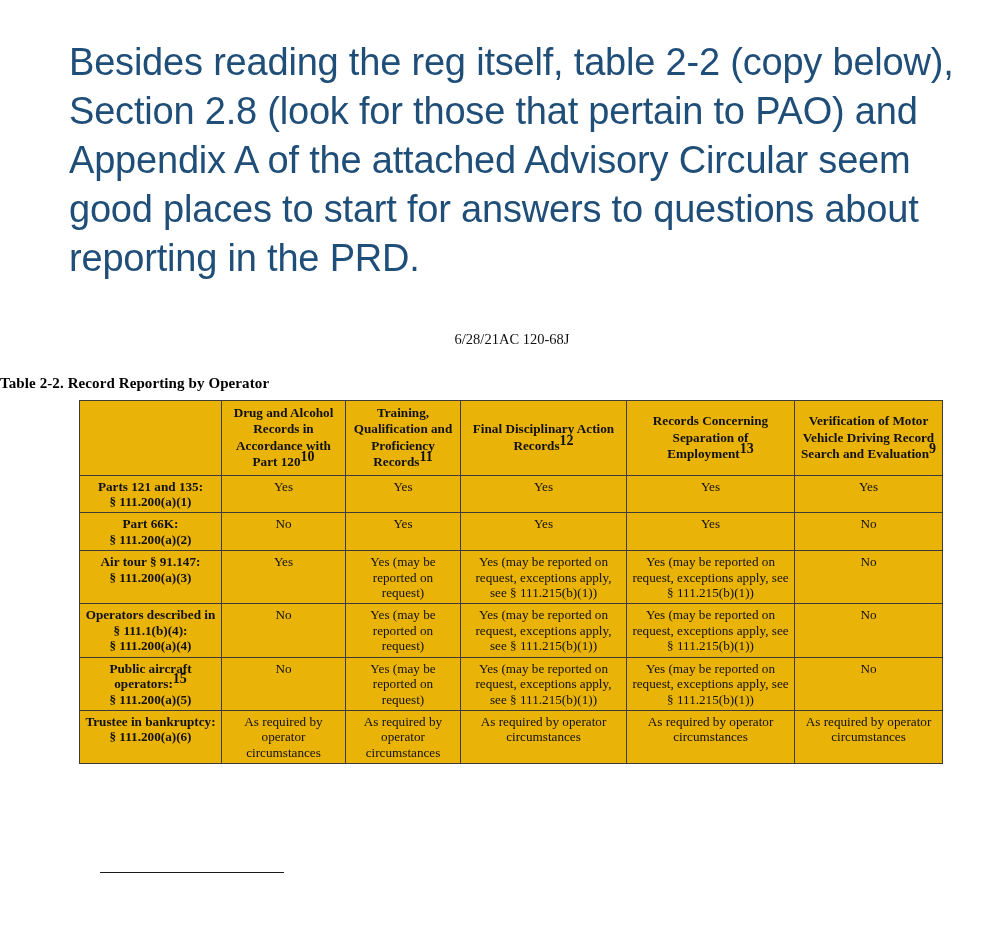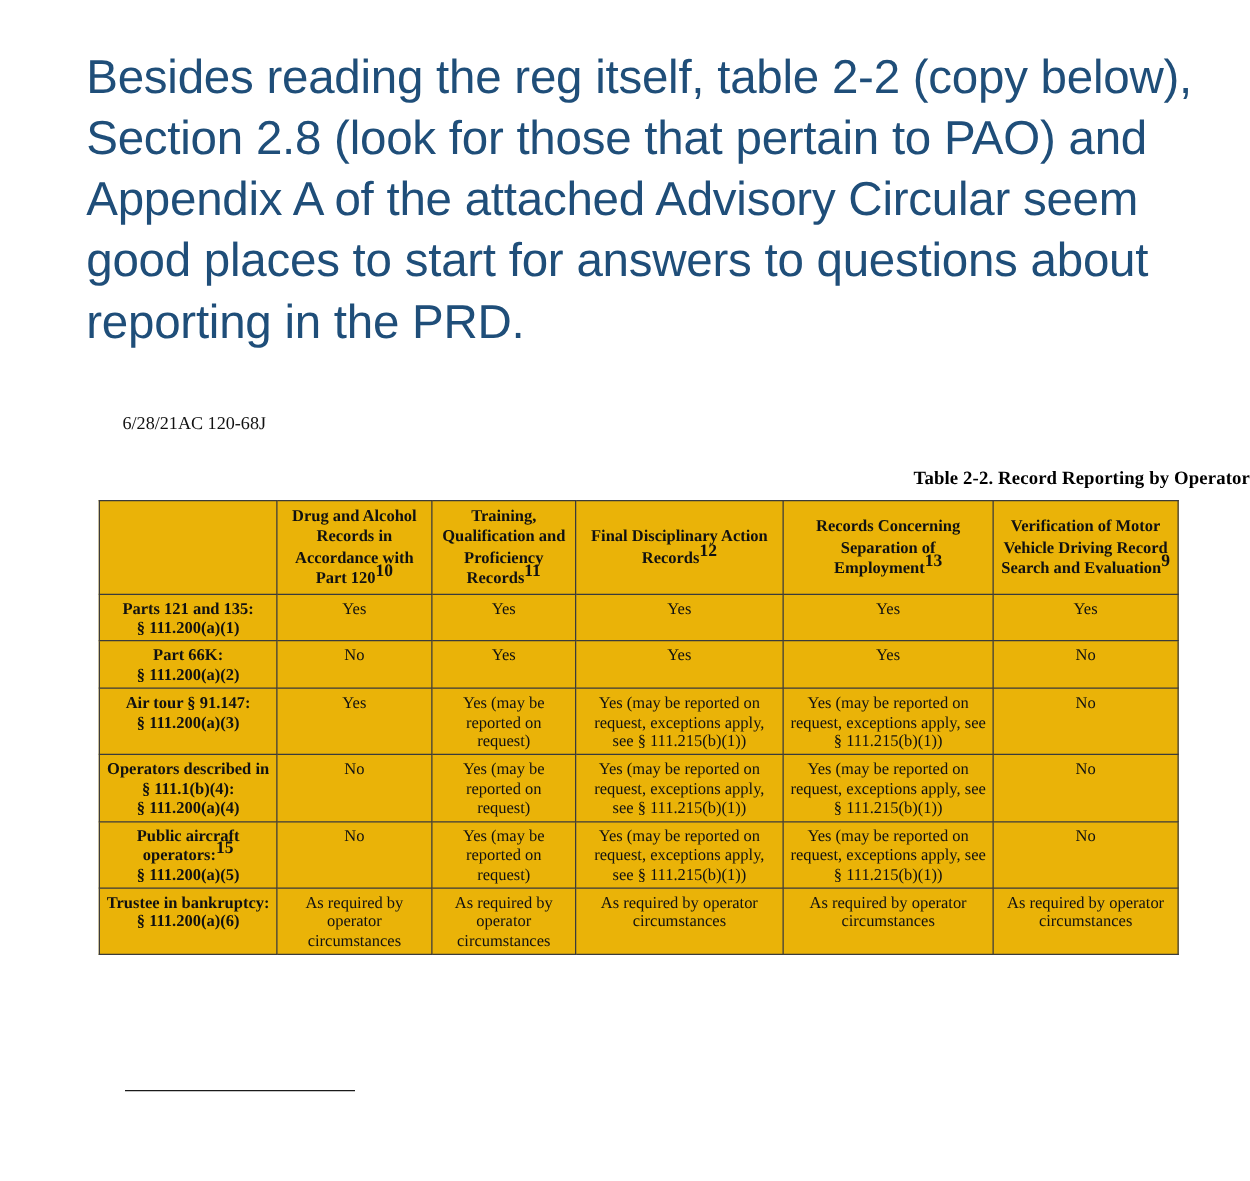--- a/index.html
+++ b/index.html
@@ -39,31 +39,31 @@
     height: 630px;
     background: #ffffff;
   }
 
   #doc-header {
     position: absolute;
     left: 98px;
     top: 16px;
     width: 828px;
     display: flex;
-    justify-content: flex-start;
+    justify-content: center;
     font-size: 14.5px;
     color: #111111;
   }
 
   #table-caption {
     position: absolute;
     left: 0;
     top: 60px;
     width: 1000px;
-    text-align: right;
+    text-align: left;
     font-size: 15px;
     font-weight: bold;
     color: #000000;
     letter-spacing: 0.1px;
   }
 
   
   #report-table {
     position: absolute;
     left: 79px;

